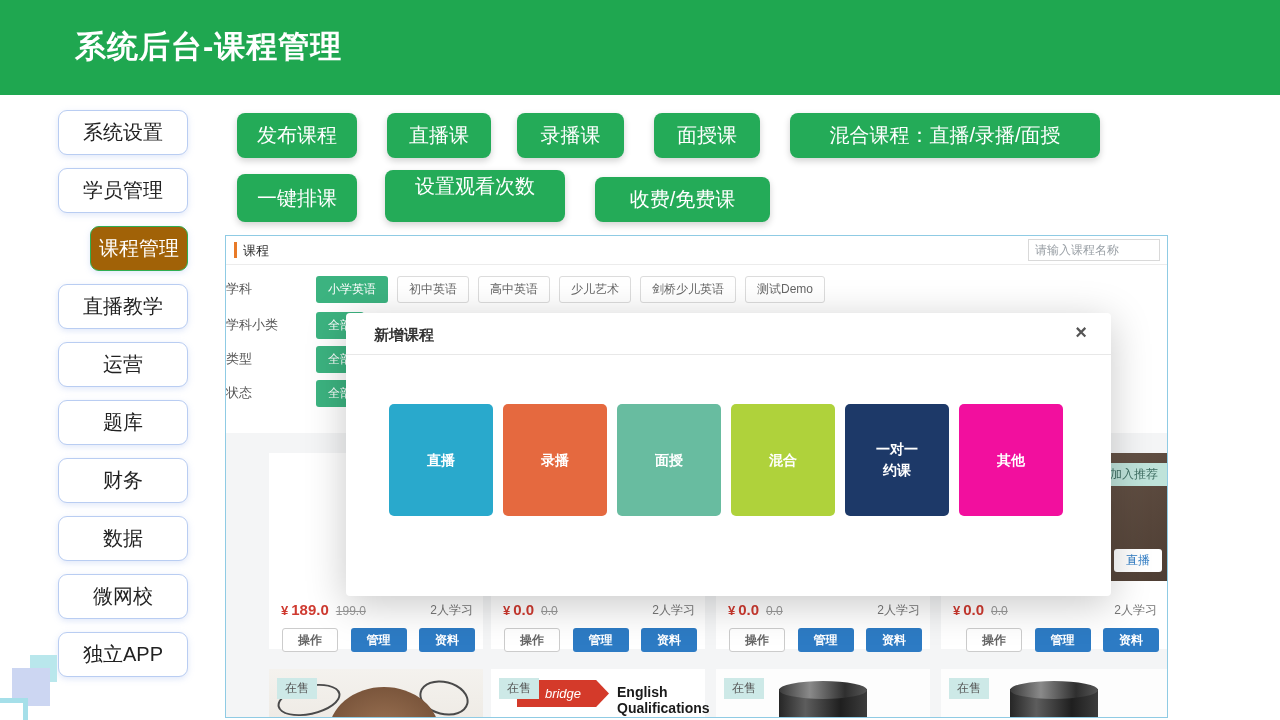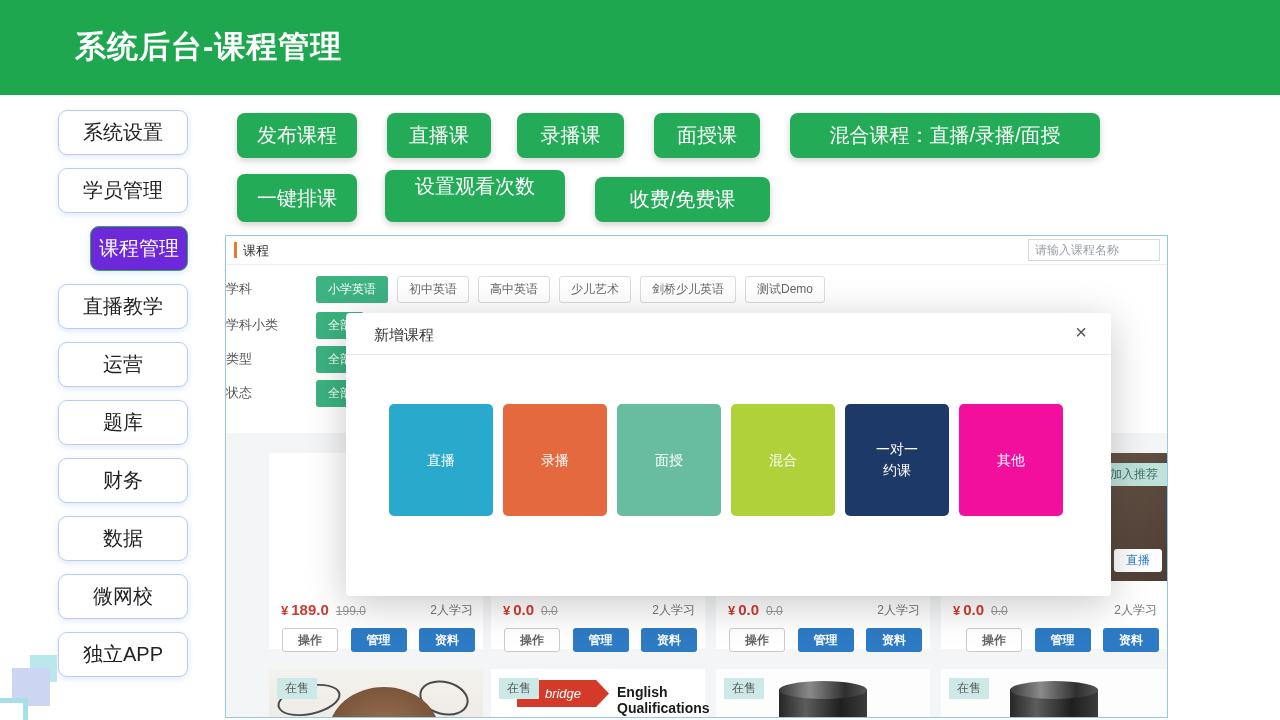--- a/index.html
+++ b/index.html
@@ -11,21 +11,21 @@
   
   .app-header{position:absolute;left:0;top:0;width:1280px;height:95px;background:#1fa750;}
   .app-title{position:absolute;left:75px;top:26px;font-size:31px;font-weight:bold;color:#fff;letter-spacing:1px;}
   
   .sidebar{position:absolute;left:58px;top:110px;width:130px;}
   .side-btn{
     height:45px;margin-bottom:13px;background:#fff;border:1px solid #b9cdf2;border-radius:9px;
     display:flex;align-items:center;justify-content:center;font-size:20px;color:#222;
     box-shadow:0 2px 6px rgba(140,170,235,.28);cursor:pointer;box-sizing:border-box;
   }
-  .side-btn.active{background:#6d28d9;border-color:#2fae52;color:#fff;margin-left:32px;}
+  .side-btn.active{background:#a16207;border-color:#2fae52;color:#fff;margin-left:32px;}
   
   .fb{
     position:absolute;background:#24ab58;color:#fff;border-radius:8px;
     display:flex;align-items:center;justify-content:center;font-size:20px;
     box-shadow:0 3px 7px rgba(0,0,0,.18);cursor:pointer;box-sizing:border-box;
   }
   #fb-r1-0{left:237px;top:113px;width:120px;height:45px;}
   #fb-r1-1{left:387px;top:113px;width:104px;height:45px;}
   #fb-r1-2{left:517px;top:113px;width:107px;height:45px;}
   #fb-r1-3{left:654px;top:113px;width:106px;height:45px;}
@@ -85,21 +85,21 @@
     font-size:13px;font-style:italic;display:flex;align-items:center;justify-content:center;
     clip-path:polygon(0 0,86% 0,100% 50%,86% 100%,0 100%);
   }
   .cam-text{position:absolute;left:126px;top:15px;font-size:14px;font-weight:bold;color:#1a1a1a;}
   .img-product{position:absolute;left:0;top:0;width:100%;height:100%;background:#fdfdfd;}
   .cyl-cap{position:absolute;left:50%;top:12px;transform:translateX(-50%);width:88px;height:18px;border-radius:50%;background:linear-gradient(90deg,#3a3a3a,#8a8a8a 35%,#2f2f2f 75%,#555);}
   .cyl-body{position:absolute;left:50%;top:20px;transform:translateX(-50%);width:88px;height:46px;border-radius:0 0 44px 44px/0 0 10px 10px;background:linear-gradient(90deg,#262626,#5d5d5d 30%,#1f1f1f 70%,#3c3c3c);}
   
   .modal{
     position:absolute;left:120px;top:77px;width:765px;height:283px;background:#fff;border-radius:4px;
-    box-shadow:0 8px 40px rgba(0,0,0,.22);z-index:10;
+    box-shadow:0 8px 40px rgba(0,0,0,.22);z-index:10;font-weight:bold;
   }
   .modal-title{position:absolute;left:28px;top:13px;font-size:15px;color:#333;}
   .modal-close{position:absolute;right:24px;top:9px;font-size:20px;color:#555;cursor:pointer;line-height:20px;}
   .modal-divider{position:absolute;left:0;top:41px;width:100%;height:1px;background:#e8e8e8;}
   .types{position:absolute;left:43px;top:91px;display:flex;gap:10px;}
   .type-card{
     width:104px;height:112px;border-radius:5px;color:#fff;font-size:14px;cursor:pointer;
     display:flex;flex-direction:column;align-items:center;justify-content:center;line-height:21px;
   }
   

